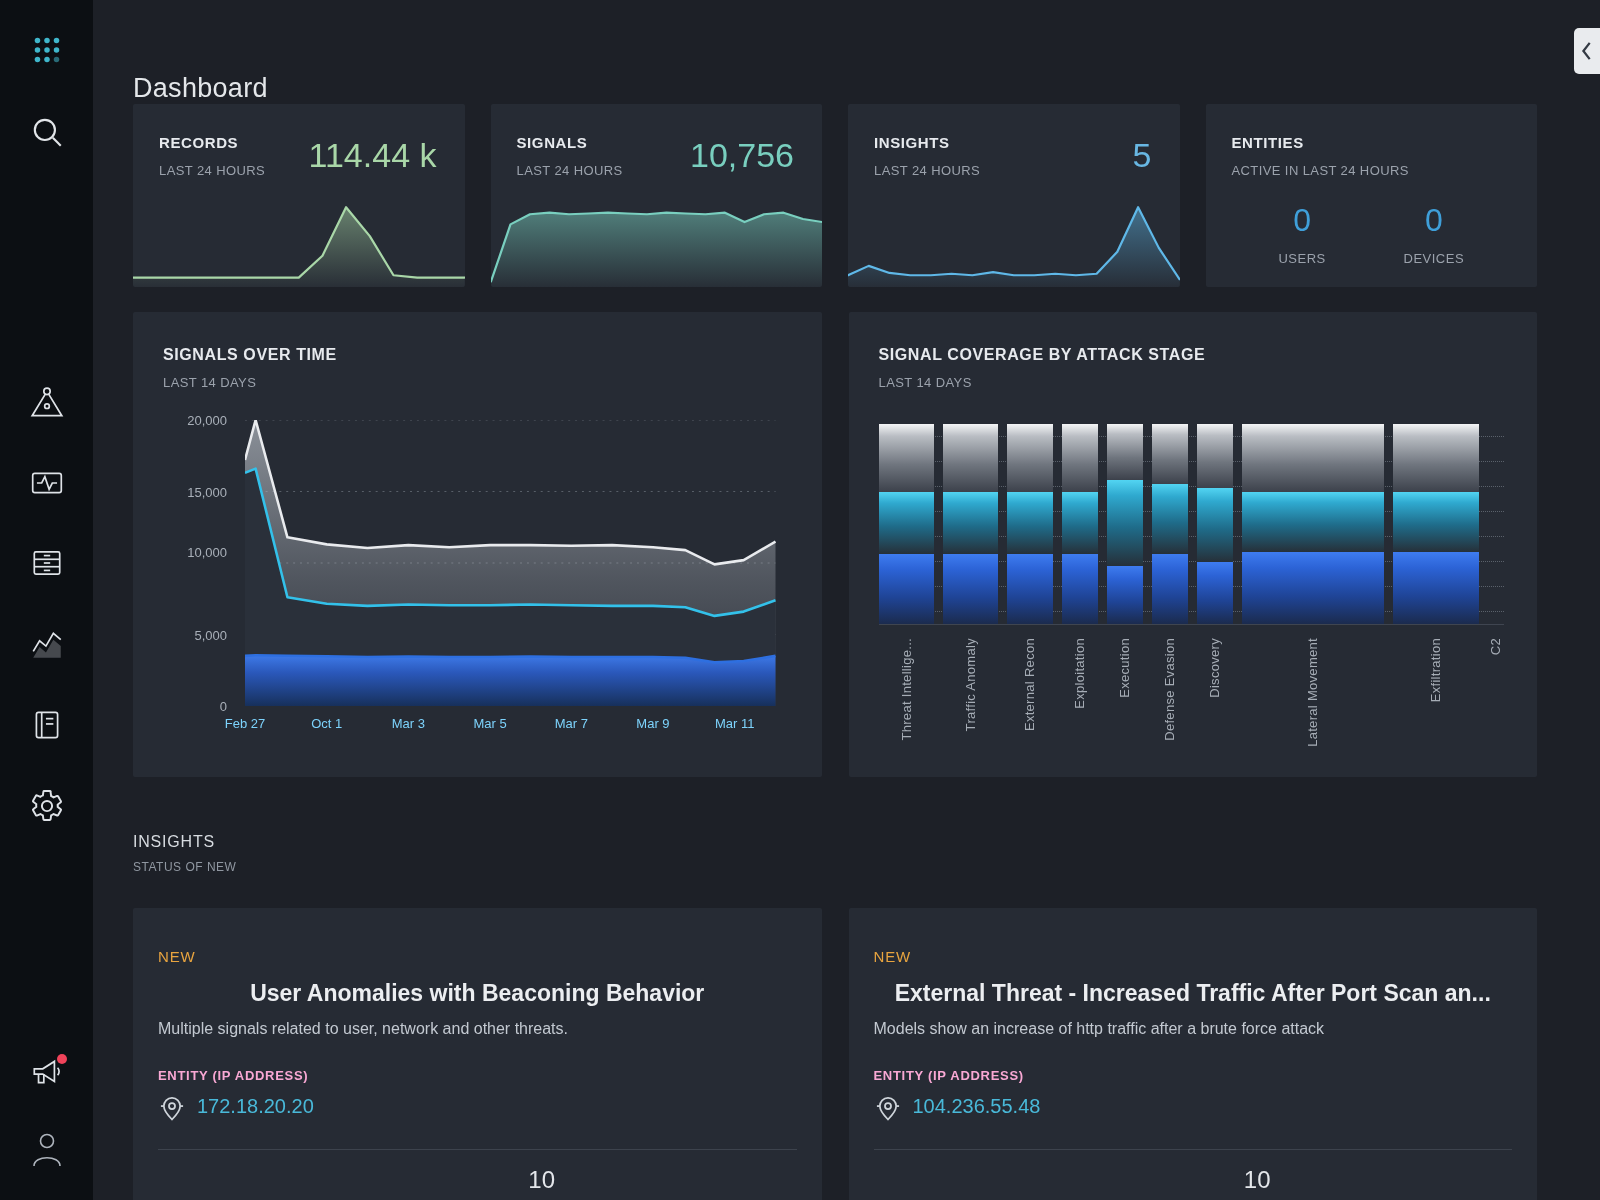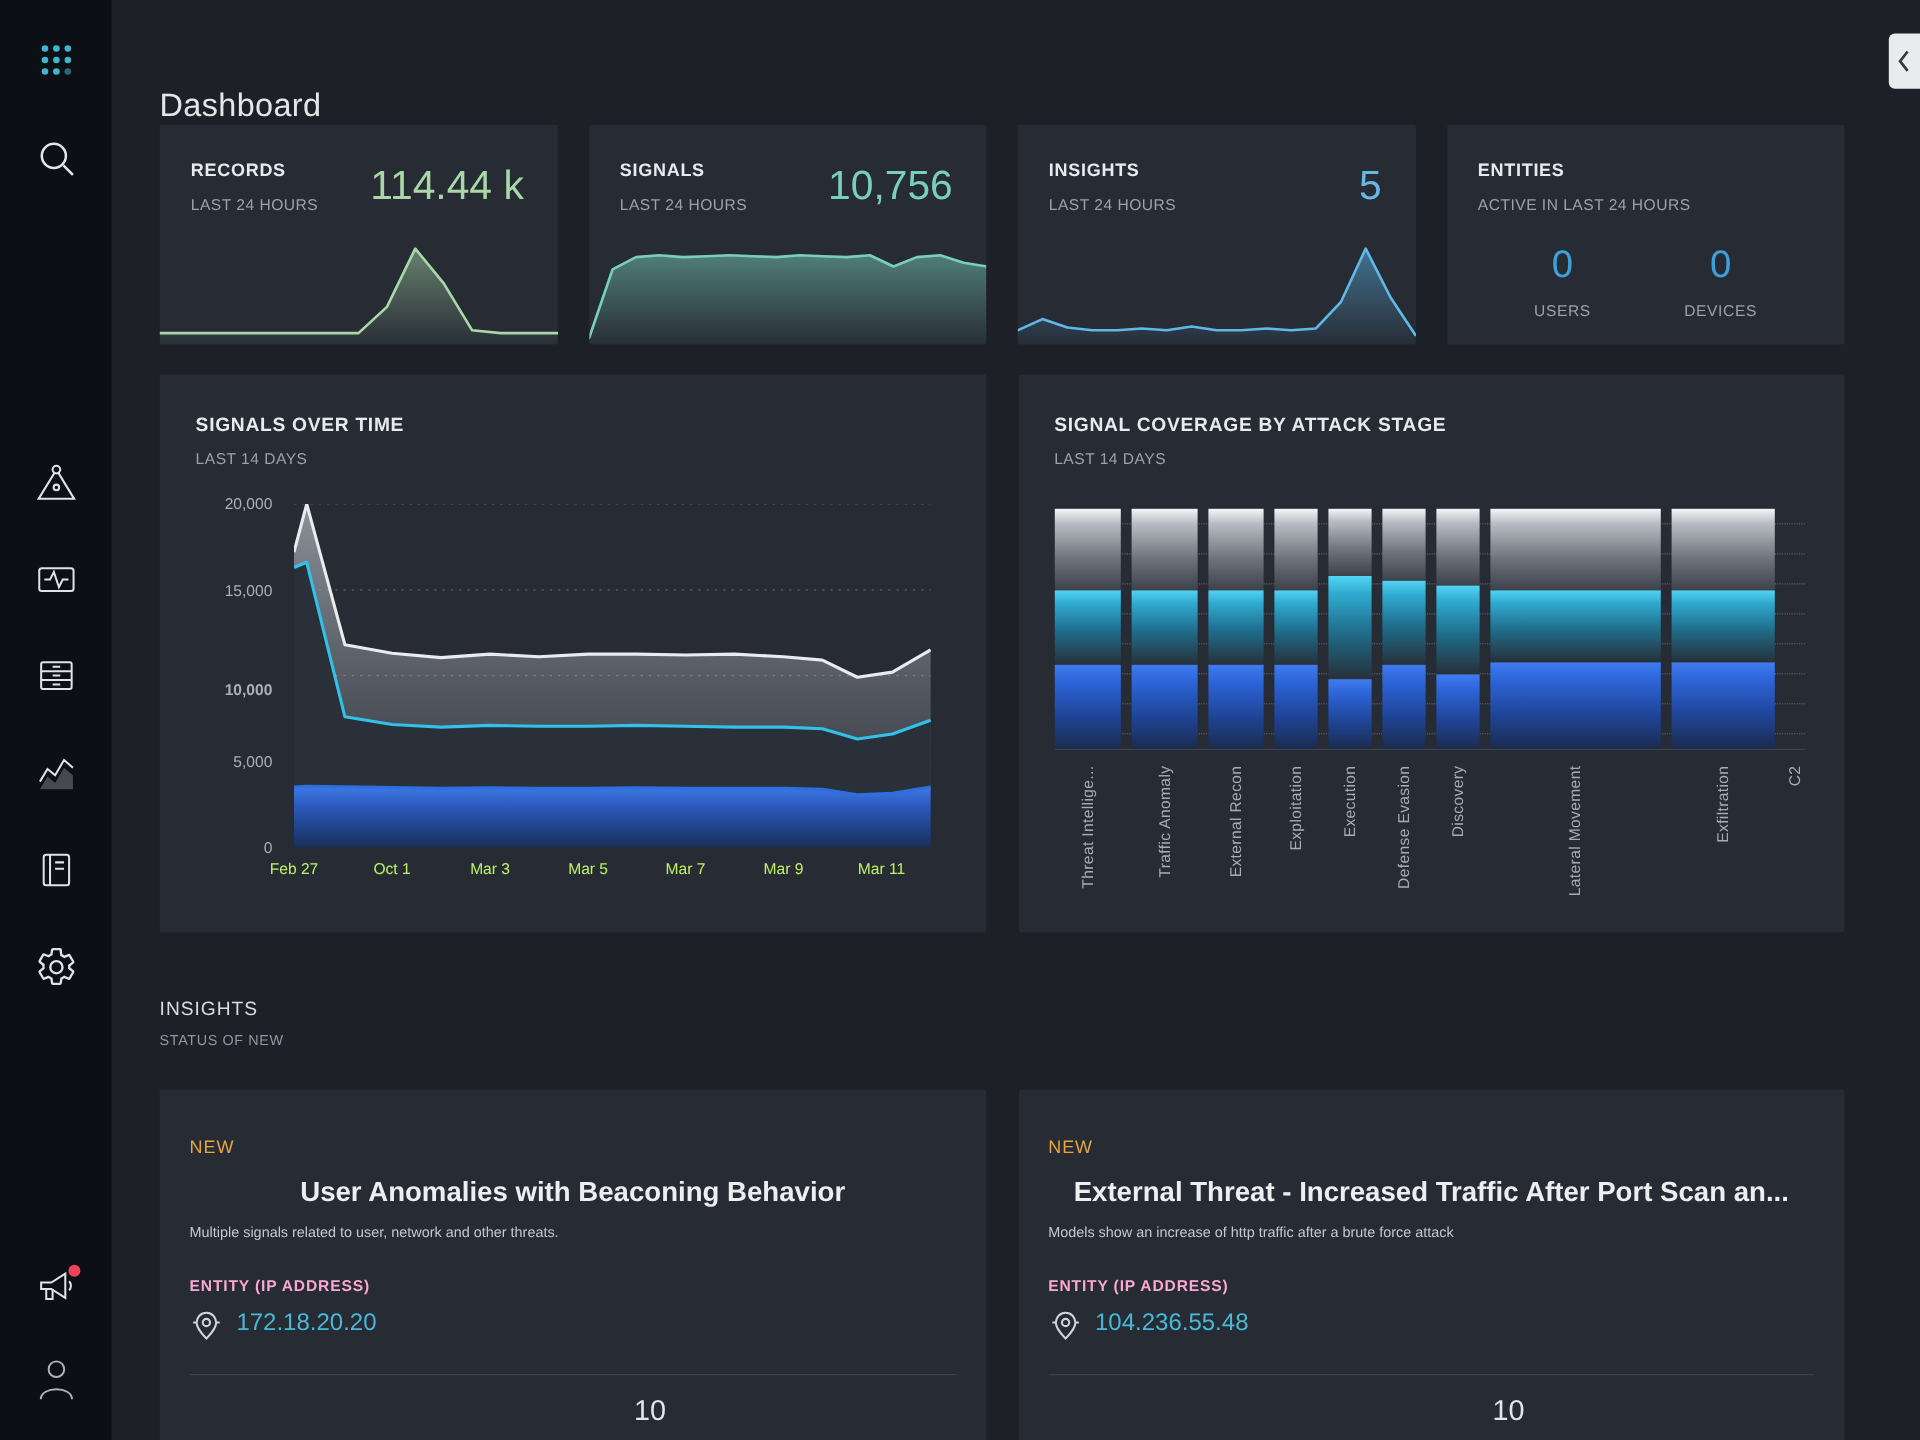--- a/index.html
+++ b/index.html
@@ -45,21 +45,21 @@
   .panel { height:465px; padding:34px 30px; overflow:hidden; }
   .panel-title { font-size:16px; font-weight:700; letter-spacing:0.6px; color:#e7eaee; }
   .panel-sub { font-size:13px; color:#9ba2ac; letter-spacing:0.4px; margin-top:11px; }
 
   .line-chart { position:relative; margin-top:30px; height:330px; }
   .lc-ylabels { position:absolute; left:0; top:0; width:72px; height:286px; }
   .lc-ylabel { position:absolute; right:8px; transform:translateY(-50%); font-size:13px; color:#a9b0b9; }
   .lc-plot { position:absolute; left:82px; right:16px; top:0; height:286px; }
   .lc-plot svg { width:100%; height:100%; display:block; }
   .lc-xlabels { position:absolute; left:82px; right:16px; top:296px; height:20px; }
-  .lc-xlabel { position:absolute; transform:translateX(-50%); font-size:13px; color:#bef264; white-space:nowrap; }
+  .lc-xlabel { position:absolute; transform:translateX(-50%); font-size:13px; color:#7dd3fc; white-space:nowrap; }
 
   .bar-chart { position:relative; margin-top:34px; }
   .grid-layer { position:absolute; top:0; left:0; width:625px; height:200px; }
   .grid-line { position:absolute; left:0; right:0; border-top:1px dotted #5a616b; }
   .axis-line { position:absolute; top:200px; left:0; width:625px; border-top:1px solid #3f4550; }
   .bar-cols { position:relative; display:flex; gap:9px; }
   .bar-col { display:flex; flex-direction:column; flex-shrink:0; }
   .bar-stack { height:200px; display:flex; flex-direction:column; }
   .seg { width:100%; }
   .seg-top { background:linear-gradient(180deg,#f4f5f6 0%,#b9bdc3 18%,#6f757e 60%,#3c414b 100%); }
@@ -70,21 +70,21 @@
     letter-spacing:0.3px; white-space:nowrap; max-height:116px; overflow:hidden; }
 
   
   .insights-head { margin:56px 0 34px 0; }
   .insights-title { font-size:16px; font-weight:400; color:#d8dce1; letter-spacing:0.8px; }
   .insights-sub { font-size:12px; color:#9097a1; letter-spacing:0.5px; margin-top:9px; }
   .insight-cards { display:grid; grid-template-columns:1fr 1fr; gap:27px; }
   .insight-card { height:330px; padding:40px 25px 0 25px; cursor:pointer; }
   .badge-new { color:#e8a43f; font-size:15px; letter-spacing:0.8px; }
   .insight-title { font-size:23px; font-weight:700; color:#eceef1; margin-top:15px; white-space:nowrap; overflow:hidden;text-align:center; }
-  .insight-desc { font-size:12px; color:#c3c9d1; margin-top:13px; }
+  .insight-desc { font-size:16px; color:#c3c9d1; margin-top:13px; }
   .ent-label { font-size:13px; font-weight:700; color:#f9a8d4; letter-spacing:0.7px; margin-top:30px; }
   .ip-row { display:flex; align-items:flex-start; gap:11px; margin-top:12px; }
   .ip-link { font-size:20px; color:#49b9d9; text-decoration:none; }
   .insight-divider { border:none; border-top:1px solid #3d434d; margin:26px 0 0 0; }
   .insight-stat { font-size:24px; color:#e3e6ea; margin-top:16px; margin-left:58%; }
 </style>
 </head>
 <body>
 
 <aside class="sidebar">
@@ -255,21 +255,21 @@
   </div>
 
   <div class="charts-row">
     <div class="card panel">
       <div class="panel-title">SIGNALS OVER TIME</div>
       <div class="panel-sub">LAST 14 DAYS</div>
       <div class="line-chart">
         <div class="lc-ylabels">
             <div class="lc-ylabel" style="top: 286px;">0</div>
             <div class="lc-ylabel" style="top: 214.5px;">5,000</div>
-            <div class="lc-ylabel" style="top: 155px; font-weight: bold;">10,000</div>
+            <div class="lc-ylabel" style="top: 132px;">10,000</div>
             <div class="lc-ylabel" style="top: 71.5px;">15,000</div>
             <div class="lc-ylabel" style="top: 0px;">20,000</div>
           </div>
         <div class="lc-plot">
           <svg preserveAspectRatio="none" viewBox="0 0 540 286">
               <defs>
                 <linearGradient id="gw" x1="0" y1="0" x2="0" y2="1">
                   <stop offset="0" stop-color="#b6bcc4" stop-opacity="0.7"></stop>
                   <stop offset="0.55" stop-color="#b6bcc4" stop-opacity="0.3"></stop>
                   <stop offset="1" stop-color="#b6bcc4" stop-opacity="0.05"></stop>

